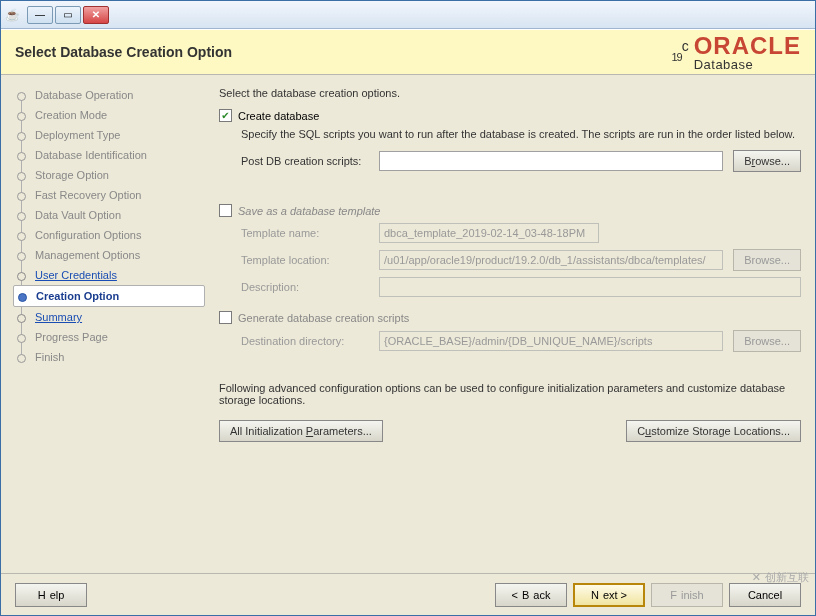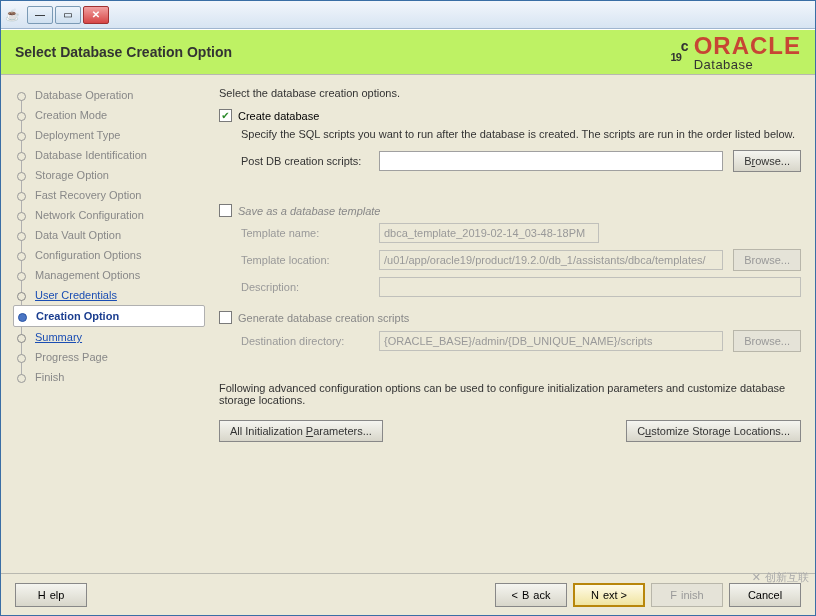--- a/index.html
+++ b/index.html
@@ -4,24 +4,24 @@
 <style>
 * { box-sizing: border-box; margin: 0; padding: 0; font-family: Tahoma, Arial, sans-serif; font-size: 11px; }
 body { background: #fff; }
 .window { width: 816px; height: 616px; border: 1px solid #3a6ea5; background: #d6dff7; position: relative; display: flex; flex-direction: column; }
 .titlebar { height: 28px; background: linear-gradient(#f2f6fc,#d7e4f2); display: flex; align-items: center; padding: 0 4px; border-bottom: 1px solid #a0b5d0; }
 .titlebar .java-icon { width: 16px; height: 16px; margin-right: 6px; display: inline-flex; align-items: center; justify-content: center; color: #c74634; font-weight: bold; font-size: 12px; }
 .titlebar .title-text { flex: 1; color: #333; }
 .win-btns { display: flex; gap: 2px; }
 .win-btn { width: 26px; height: 18px; border: 1px solid #7a9ab5; background: linear-gradient(#ecf3fb,#cfe0f0); border-radius: 2px; display: flex; align-items: center; justify-content: center; font-size: 10px; cursor: pointer; }
 .win-btn.close { background: linear-gradient(#f1a1a1,#d64545); border-color: #a03030; color: #fff; font-weight: bold; }
-.header { height: 46px; background: #bef264; border-top: 1px solid #fff; border-bottom: 1px solid #b8b8b0; display: flex; align-items: center; padding: 0 14px; justify-content: space-between; }
+.header { height: 46px; background: #fef9c3; border-top: 1px solid #fff; border-bottom: 1px solid #b8b8b0; display: flex; align-items: center; padding: 0 14px; justify-content: space-between; }
 .header-title { font-size: 14px; font-weight: bold; color: #333; }
 .logo { display: flex; align-items: center; gap: 6px; }
-.logo .v19c { font-size: 26px; font-weight: bold; color: #333; letter-spacing: -1px; }
+.logo .v19c { font-size: 26px; font-weight: normal; color: #333; letter-spacing: -1px; }
 .logo .v19c sup { font-size: 14px; vertical-align: super; }
 .logo .oracle-block { display: flex; flex-direction: column; align-items: flex-start; line-height: 1; }
 .logo .oracle-red { color: #c74634; font-size: 24px; font-weight: bold; letter-spacing: 1px; }
 .logo .oracle-db { color: #333; font-size: 13px; letter-spacing: 0.5px; }
 .body-area { flex: 1; display: flex; background: #ece9d8; }
 .sidebar { width: 208px; background: #ece9d8; padding: 10px 4px 10px 16px; }
 .step-list { list-style: none; position: relative; }
 .step-list::before { content: ""; position: absolute; left: 4px; top: 8px; bottom: 8px; width: 1px; background: #b0b0b0; }
 .step-item { position: relative; padding: 4px 0 4px 18px; color: #888; cursor: default; }
 .step-item .dot { position: absolute; left: 0; top: 7px; width: 9px; height: 9px; border-radius: 50%; background: #ece9d8; border: 1px solid #999; }
@@ -80,21 +80,20 @@
 
   <div class="body-area">
     <div class="sidebar">
       <ul class="step-list" id="step-list">
           <li class="step-item"><span class="dot"></span><span>Database Operation</span></li>
           <li class="step-item"><span class="dot"></span><span>Creation Mode</span></li>
           <li class="step-item"><span class="dot"></span><span>Deployment Type</span></li>
           <li class="step-item"><span class="dot"></span><span>Database Identification</span></li>
           <li class="step-item"><span class="dot"></span><span>Storage Option</span></li>
           <li class="step-item"><span class="dot"></span><span>Fast Recovery Option</span></li>
-          <li class="step-item"><span class="dot"></span><span>Network Configuration</span></li>
           <li class="step-item"><span class="dot"></span><span>Data Vault Option</span></li>
           <li class="step-item"><span class="dot"></span><span>Configuration Options</span></li>
           <li class="step-item"><span class="dot"></span><span>Management Options</span></li>
           <li class="step-item done"><span class="dot"></span><span>User Credentials</span></li>
           <li class="step-item current"><span class="dot"></span><span>Creation Option</span></li>
           <li class="step-item done"><span class="dot"></span><span>Summary</span></li>
           <li class="step-item"><span class="dot"></span><span>Progress Page</span></li>
           <li class="step-item"><span class="dot"></span><span>Finish</span></li>
         </ul>
     </div>

